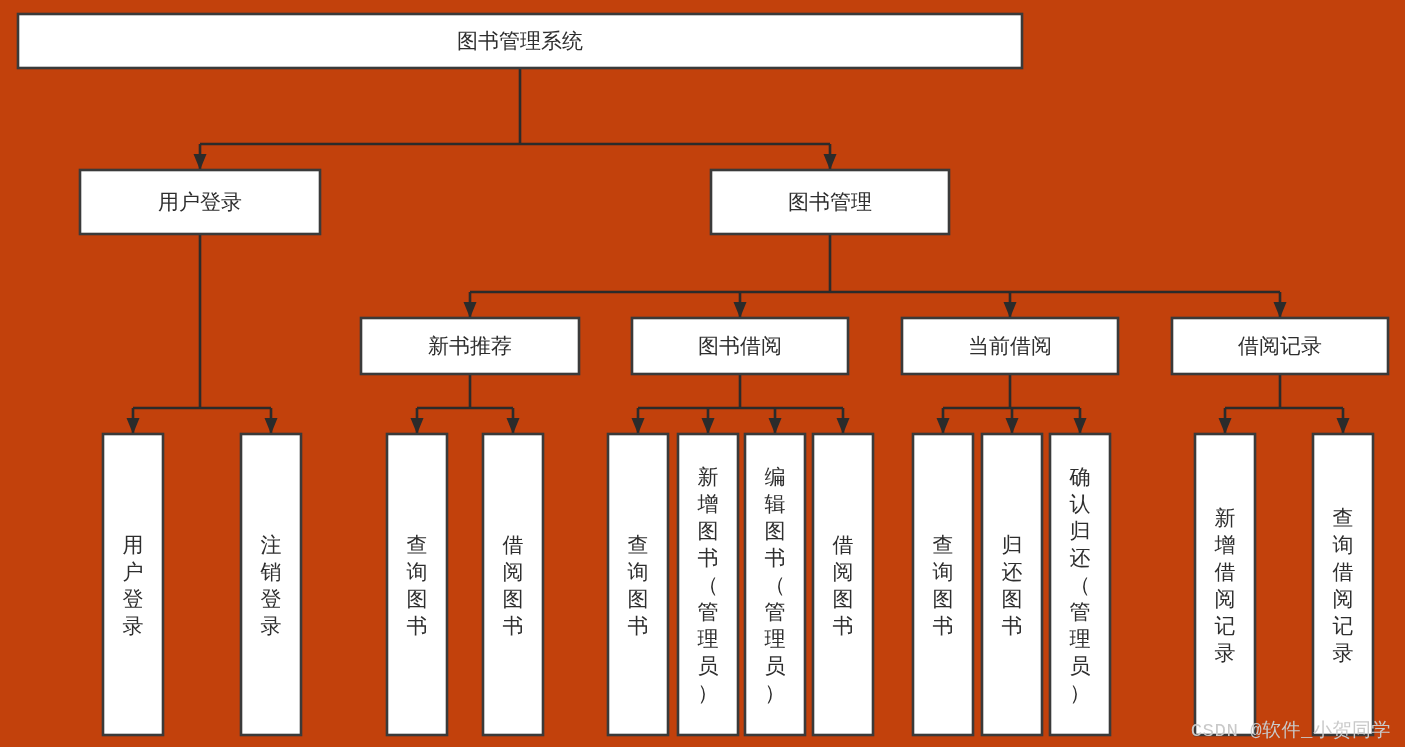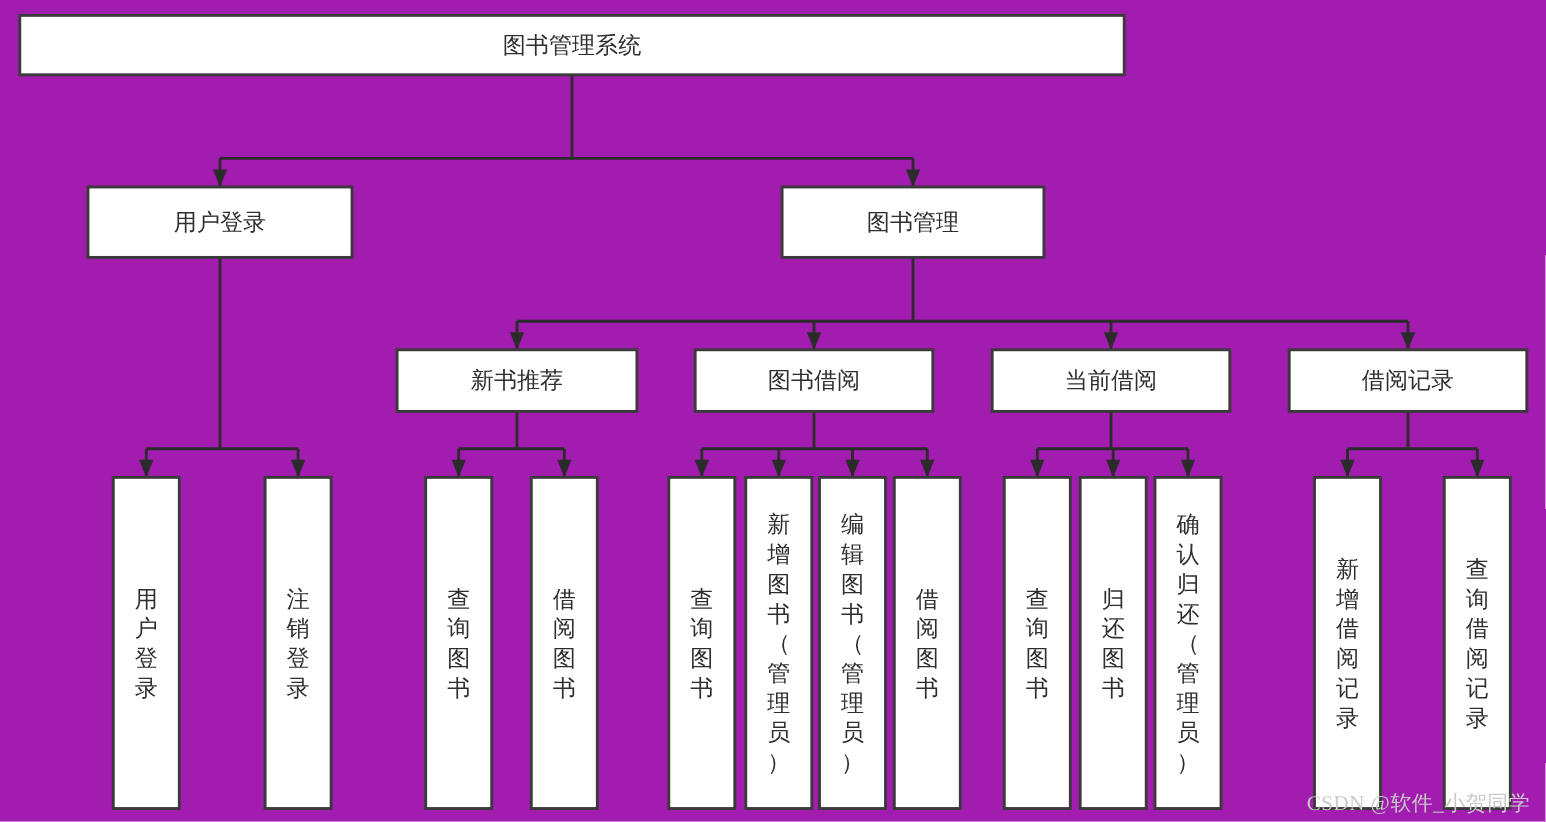--- a/index.html
+++ b/index.html
@@ -8,21 +8,21 @@
     padding: 0;
     background: #ffffff;
   }
   body {
     font-family: "DejaVu Sans", "Liberation Sans", sans-serif;
   }
   #diagram-root {
     position: relative;
     width: 1405px;
     height: 747px;
-    background: #a21caf;
+    background: #c2410c;
     overflow: hidden;
     text-align: right;
   }
   svg#tree-svg {
     position: absolute;
     left: 0;
     top: 0;
     width: 1405px;
     height: 747px;
     display: block;
@@ -54,21 +54,21 @@
     font-family: "DejaVu Sans", "Liberation Sans", sans-serif;
     font-size: 21px;
     text-anchor: middle;
   }
   .watermark {
     position: absolute;
     right: 14px;
     bottom: 4px;
     color: #c9c9c9;
     font-size: 19px;
-    font-family: Liberation Serif, serif;
+    font-family: Liberation Mono, monospace;
     letter-spacing: 0.5px;
     white-space: nowrap;
     user-select: none;
   }
 </style>
 </head>
 <body>
 
 <div id="diagram-root">
 

